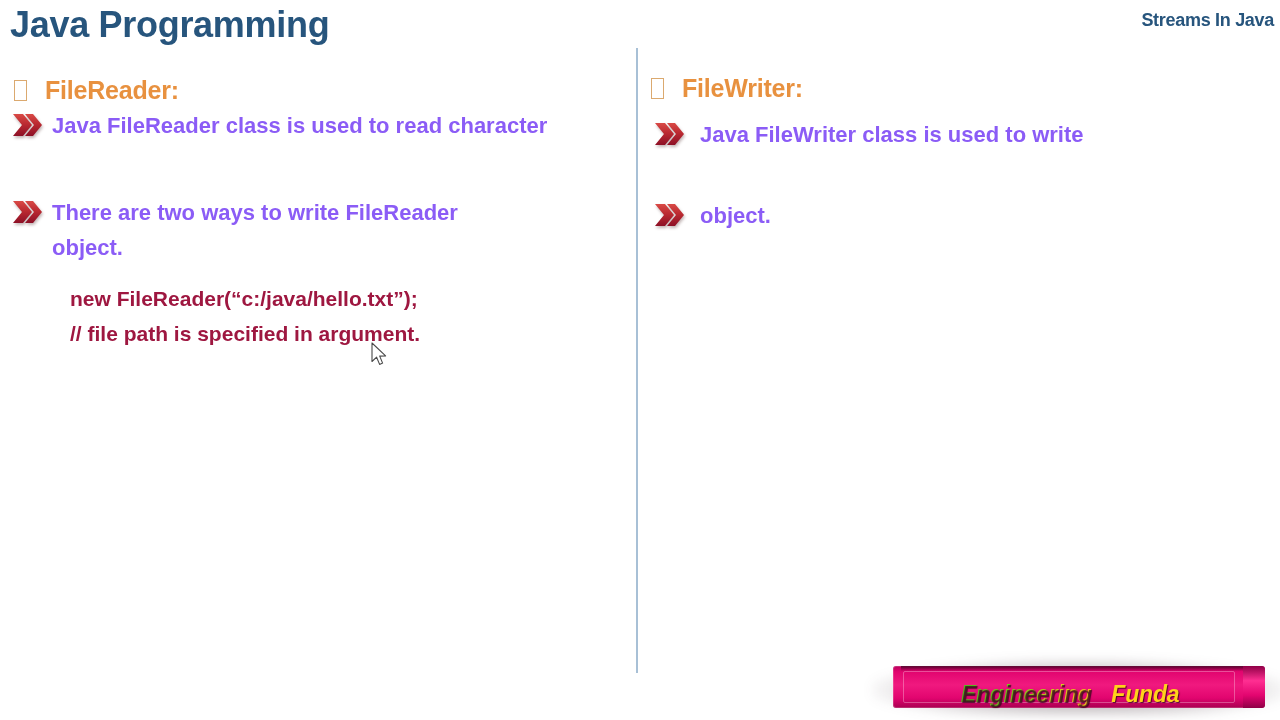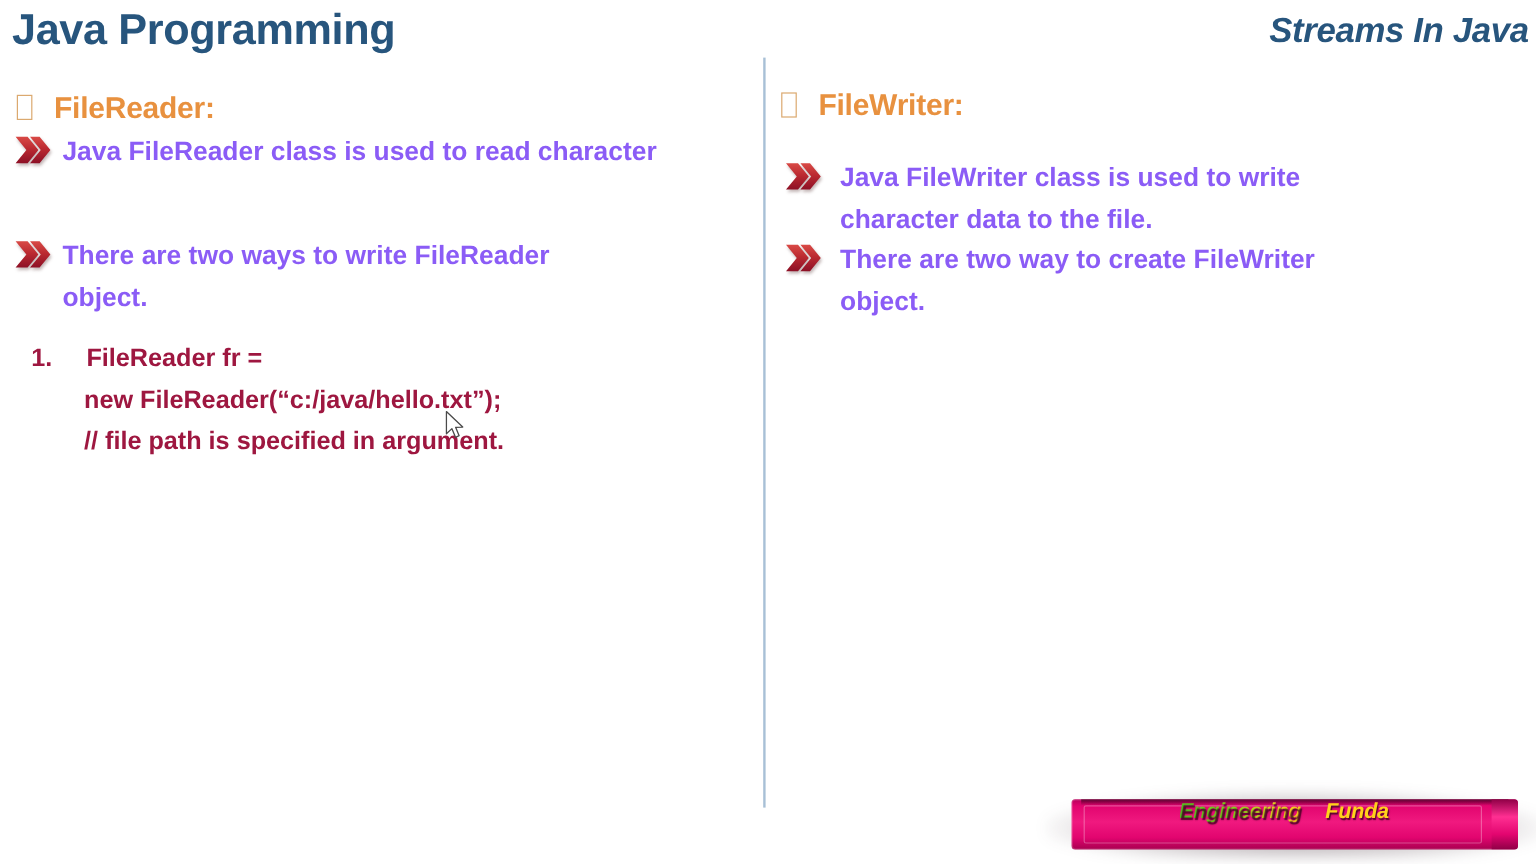--- a/index.html
+++ b/index.html
@@ -20,21 +20,21 @@
   .hdr {
     position: absolute;
     top: 4px;
     font-size: 36px;
     font-weight: bold;
     color: #27557d;
     letter-spacing: -0.3px;
     white-space: nowrap;
   }
   .hdr-left  { left: 10px;  }
-  .hdr-right { right: 6px; top: 10px; font-size: 29px; font-style: italic; }
+  .hdr-right { right: 6px; top: 10px; font-size: 18px; }
 
   
   .divider {
     position: absolute;
     left: 636px;
     top: 48px;
     width: 2px;
     height: 625px;
     background: #a8c0d6;
   }
@@ -103,21 +103,21 @@
   }
   .btext .lastline::after { content: none; }
 
   
   .b-l1 { left: 12px; top: 108px; width: 612px; }
   .b-l1 .btext { padding-left: 40px; }
   .b-l2 { left: 12px; top: 195px; width: 612px; }
   .b-l2 .btext { padding-left: 40px; }
 
   
-  .b-r1 { left: 14px; top: 130px; width: 604px; }
+  .b-r1 { left: 14px; top: 117px; width: 604px; }
   .b-r1 .btext { padding-left: 46px; }
   .b-r2 { left: 14px; top: 198px; width: 604px; }
   .b-r2 .btext { padding-left: 46px; }
 
   .justified-block { display: block; }
   .lastline {
     display: block;
     text-align: left;
   }
 
@@ -179,24 +179,24 @@
   .logo-top-bevel {
     position: absolute;
     left: 8px; right: 8px; top: 0;
     height: 5px;
     background: linear-gradient(180deg, rgba(70,0,35,0.85), rgba(200,0,95,0.15));
   }
   .logo-text {
     position: absolute;
     inset: 0;
     display: flex;
-    align-items: flex-start;
+    align-items: flex-end;
     justify-content: center;
     padding-right: 18px;
-    font-size: 18px;
+    font-size: 23px;
     font-style: italic;
     font-weight: bold;
     letter-spacing: -0.2px;
     text-shadow: 1px 1px 1px rgba(60,0,30,0.85);
     z-index: 3;
   }
   .logo-word-1 {
     background: linear-gradient(90deg,#55c41f 0%, #7fd41a 42%, #d8d820 72%, #ffd11a 100%);
     -webkit-background-clip: text;
     background-clip: text;
@@ -256,52 +256,49 @@
       <path d="M1,2 L11,2 L20,13 L11,24 L1,24 L10,13 Z" fill="url(#cg1)"></path>
       <path d="M13,2 L21,2 L30,13 L21,24 L13,24 L22,13 Z" fill="url(#cg1)"></path>
     </svg>
     <span class="btext">
         <span class="justified-block">There are two ways to write FileReader</span>
         <span class="lastline">object.</span>
       </span>
   </div>
 
   <div class="numlist nl-left">
-    <span class="row1"><span class="num">1.</span><span>FileReader  fr =</span></span>
     <span class="cont">new FileReader(“c:/java/hello.txt”);</span>
     <span class="cont">// file path is specified in argument.</span>
   </div>
 
 </div>
 
 <div class="col col-right">
 
   <div class="subhead subhead-right">
     <span class="tofu"></span>
     <span class="subhead-text">FileWriter:</span>
   </div>
 
   <div class="bullet b-r1">
     <svg class="chev" viewBox="0 0 32 26">
       <path d="M1,2 L11,2 L20,13 L11,24 L1,24 L10,13 Z" fill="url(#cg1)"></path>
       <path d="M13,2 L21,2 L30,13 L21,24 L13,24 L22,13 Z" fill="url(#cg1)"></path>
     </svg>
     <span class="btext">
         <span class="justified-block">Java FileWriter class is used to write</span>
-        <span class="lastline">character data to the file.</span>
       </span>
   </div>
 
   <div class="bullet b-r2">
     <svg class="chev" viewBox="0 0 32 26">
       <path d="M1,2 L11,2 L20,13 L11,24 L1,24 L10,13 Z" fill="url(#cg1)"></path>
       <path d="M13,2 L21,2 L30,13 L21,24 L13,24 L22,13 Z" fill="url(#cg1)"></path>
     </svg>
     <span class="btext">
-        <span class="justified-block">There are two way to create FileWriter</span>
         <span class="lastline">object.</span>
       </span>
   </div>
 
 </div>
 
 <div class="logo">
   <div class="logo-shadow"></div>
   <div class="logo-bar">
     <div class="logo-top-bevel"></div>

